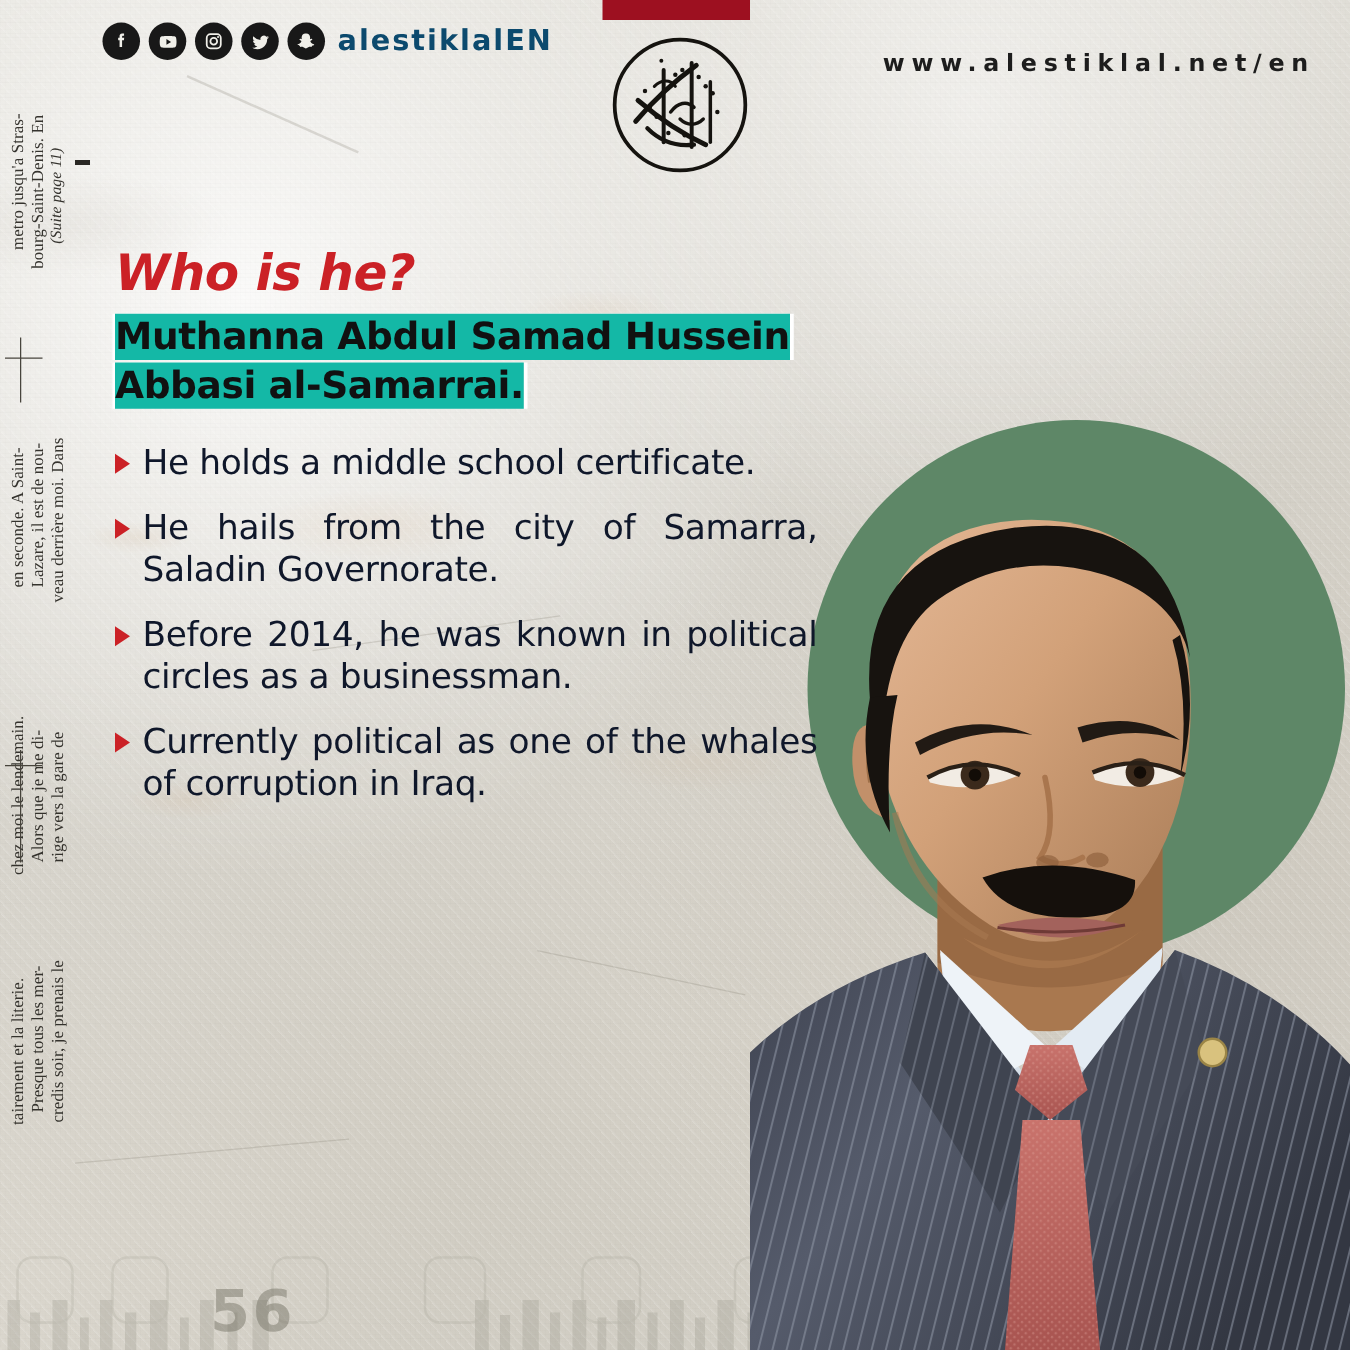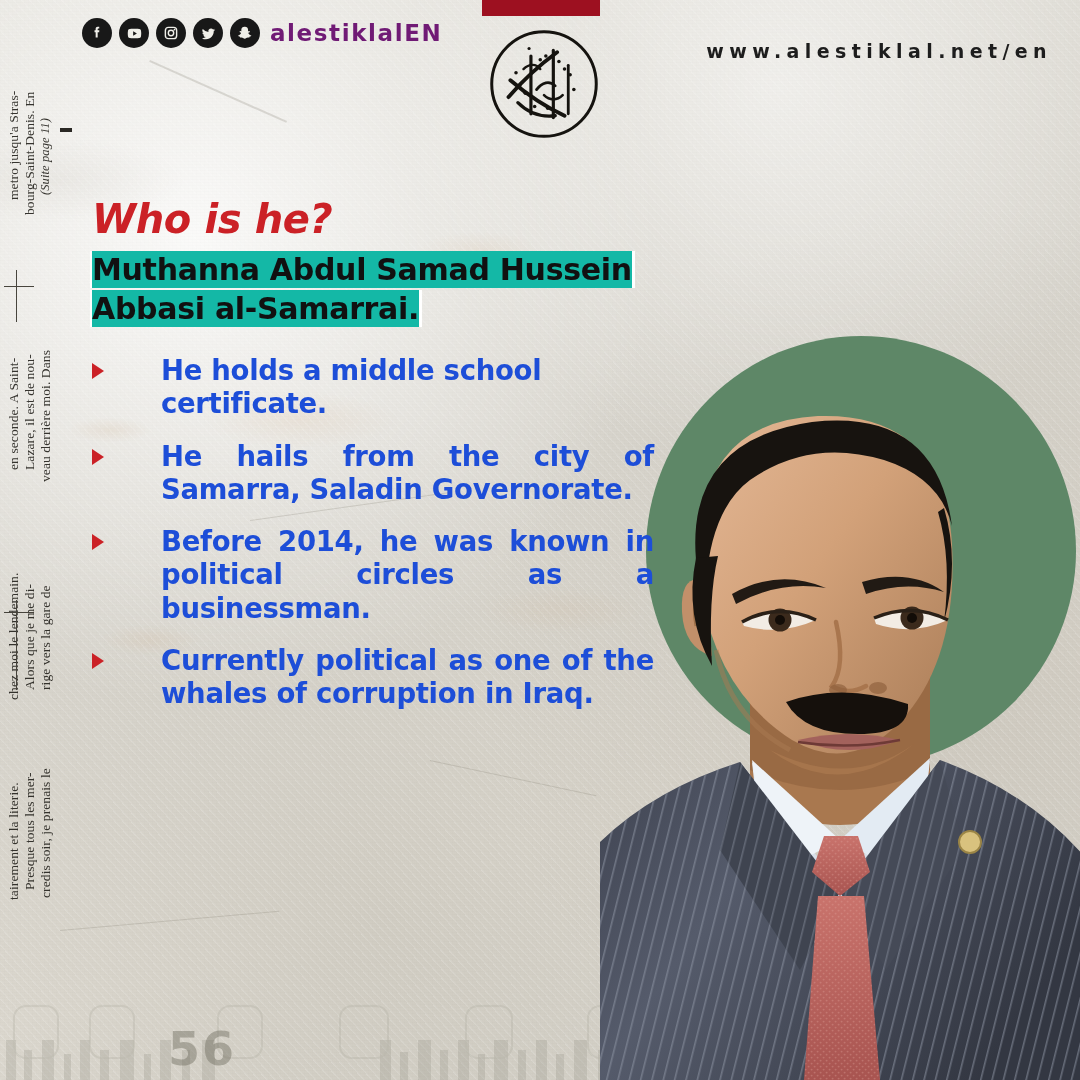--- a/index.html
+++ b/index.html
@@ -61,21 +61,21 @@
     z-index: 14;
   }
   .sicon {
     width: 30px; height: 30px; border-radius: 50%;
     background: #181818;
     display: flex; align-items: center; justify-content: center;
   }
   .sicon svg { display: block; }
   .handle {
     margin-left: 3px;
-    font-size: 23px; font-weight: 700; color: #701a75;
+    font-size: 23px; font-weight: 700; color: #0c4a6e;
     letter-spacing: 1.6px;
     font-family: "DejaVu Sans", sans-serif;
   }
   .site-url {
     position: absolute;
     right: 28px; top: 40px;
     font-size: 19px; font-weight: 700; color: #1d1d1d;
     letter-spacing: 5.4px;
     font-family: "DejaVu Sans", sans-serif;
     z-index: 14;
@@ -206,28 +206,27 @@
     width: 0; height: 0;
     border-top: 8px solid transparent;
     border-bottom: 8px solid transparent;
     border-left: 12px solid #cb2126;
     margin-top: 9px;
     margin-right: 10px;
   }
   .btext {
     font-family: "DejaVu Sans", sans-serif;
     font-size: 27.5px;
-    font-weight: 700;
-    color: #1d4ed8;
+    font-weight: 400;
+    color: #0f172a;
     line-height: 1.21;
     letter-spacing: -0.3px;
     text-align: justify;
     text-justify: inter-word;
     width: 540px;
-    margin-left: 47px;
   }
   .btext.solo { text-align: left; }
 </style>
 </head>
 <body>
 
 <div id="poster">
 
   <div class="texture-base"></div>
   <div class="texture-blotch"></div>

